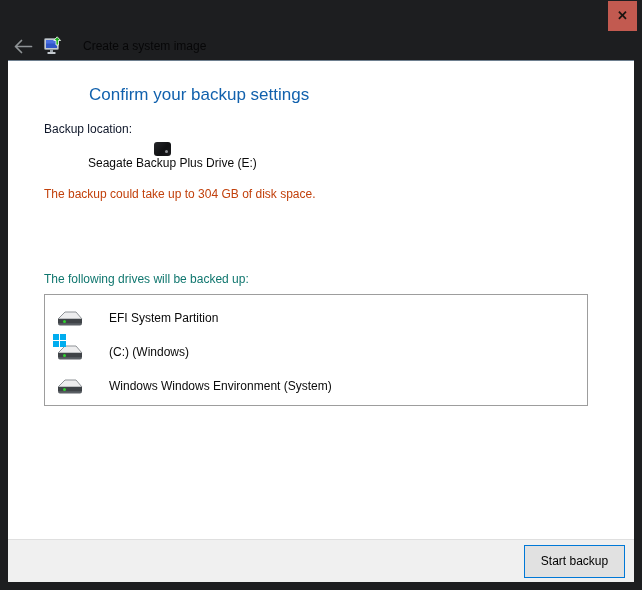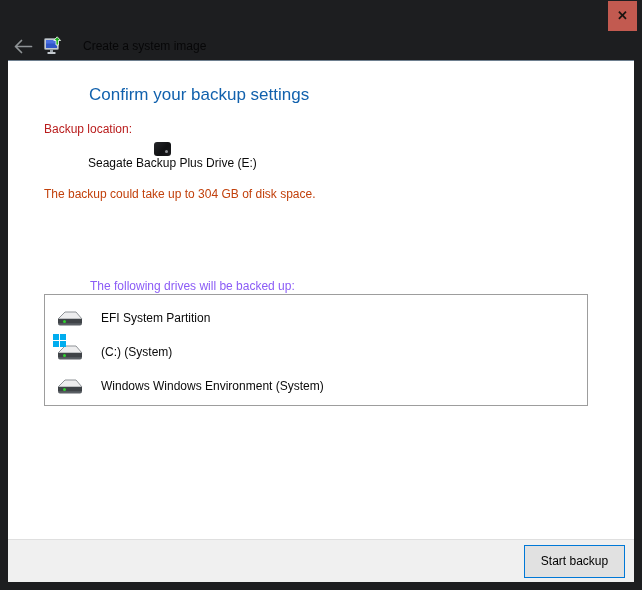--- a/index.html
+++ b/index.html
@@ -57,53 +57,54 @@
     width: 626px; height: 479px;
     background: #ffffff;
     border-top: 1px solid #6e7f8f;
   }
   .heading {
     position: absolute; left: 36px; top: 24px;
     font-size: 17px; font-weight: 400;
     color: #1161ad;
     margin-left: 45px;
   }
-  .label-backup-loc { position: absolute; left: 36px; top: 61px; color: #b91c1c; }
+  .label-backup-loc { position: absolute; left: 36px; top: 61px; color: #0f172a; }
   .target-row {
     position: absolute; left: 60px; top: 81px;
     height: 28px;
     display: flex; align-items: center; flex-direction: column;
   }
   .ext-drive {
     width: 17px; height: 28px;
     background: linear-gradient(135deg, #26272a 0%, #101113 55%, #1a1b1d 100%);
     border-radius: 3px;
     position: relative;
   }
   .ext-drive::after {
     content: "";
     position: absolute; right: 3px; bottom: 3px;
     width: 3px; height: 3px; border-radius: 50%;
     background: #8d9094;
   }
   .target-name { margin-left: 20px; color: #0a0a0a; }
   .space-note { position: absolute; left: 36px; top: 126px; color: #c2410c; }
-  .drives-label { position: absolute; left: 36px; top: 218px; color: #8b5cf6; margin-left: 46px; }
+  .drives-label { position: absolute; left: 36px; top: 211px; color: #0f766e; }
 
   .listbox {
     position: absolute; left: 36px; top: 233px;
     width: 544px; height: 112px;
     background: #fff;
     border: 1px solid #9d9d9d;
     padding-top: 6px;
   }
   .drive-row {
     height: 34px;
     display: flex; align-items: center;
     padding-left: 12px;
+    gap: 8px;
   }
   .hd-icon-wrap { position: relative; width: 26px; height: 19px; }
   .win-badge {
     position: absolute; left: -4px; top: -9px;
     width: 13px; height: 13px;
     display: grid;
     grid-template-columns: 6px 6px;
     grid-template-rows: 6px 6px;
     gap: 1px;
   }
@@ -194,21 +195,21 @@
             <path d="M1,14.2 h24 v0.5 a2,2 0 0 1 -2,1.8 h-20 a2,2 0 0 1 -2,-1.8 z" fill="#5a5f64"></path>
             <circle cx="7.5" cy="12.6" r="1.5" fill="#2fd32f"></circle>
           </svg>
           <span class="win-badge">
             <span></span>
               <span></span>
               <span></span>
               <span></span>
           </span>
         </span>
-        <span class="drive-name">(C:) (System)</span>
+        <span class="drive-name">(C:) (Windows)</span>
       </div>
 
       <div class="drive-row">
         <span class="hd-icon-wrap">
           <svg width="26" height="19" viewBox="0 0 26 19">
             <polygon points="8,3 19,3 25,10 1,10" fill="#ededee" stroke="#8f9397" stroke-width="1"></polygon>
             <path d="M1,10 h24 v3.5 a2,2 0 0 1 -2,2 h-20 a2,2 0 0 1 -2,-2 z" fill="#3f4347"></path>
             <path d="M1,14.2 h24 v0.5 a2,2 0 0 1 -2,1.8 h-20 a2,2 0 0 1 -2,-1.8 z" fill="#5a5f64"></path>
             <circle cx="7.5" cy="12.6" r="1.5" fill="#2fd32f"></circle>
           </svg>

